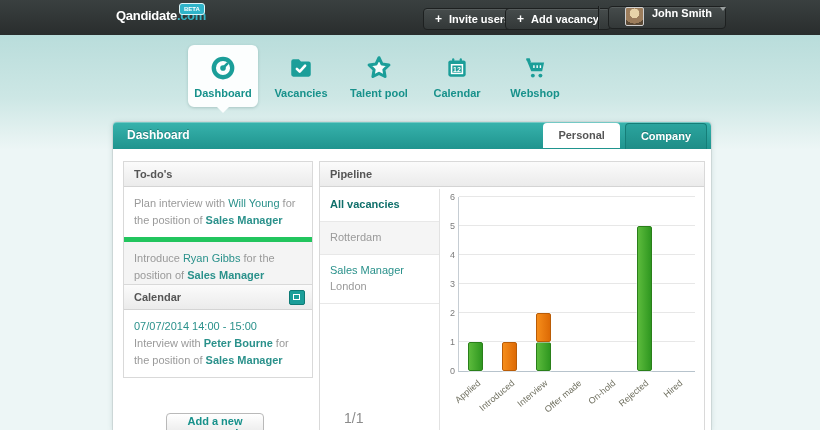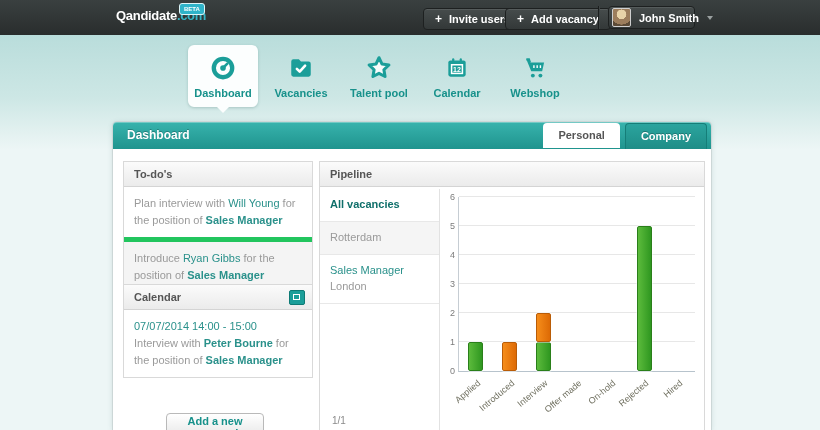--- a/index.html
+++ b/index.html
@@ -14,23 +14,23 @@
   .logo .tld{color:#35b5c6}
   .beta{position:absolute;left:179px;top:3px;background:#2fb3c9;color:#fff;font-size:6px;
         font-weight:bold;padding:2px 4px;border-radius:3px;border:1px solid #dff5f8;line-height:1}
   .tb-btn{position:absolute;top:8px;height:20px;background:linear-gradient(#464c4c,#333838);
           border:1px solid #1d2020;border-radius:4px;color:#fff;font-size:11px;font-weight:bold;
           display:flex;align-items:center;gap:7px;padding:0 11px;cursor:pointer;
           box-shadow:inset 0 1px 0 rgba(255,255,255,.09)}
   .tb-btn .plus{font-size:12px;font-weight:bold;line-height:1}
   .tb-sep{position:absolute;left:598px;top:6px;height:23px;width:1px;background:#1b1e1e;
           box-shadow:1px 0 0 #3e4444}
-  .userchip{position:absolute;left:608px;top:6px;width:87px;height:23px;box-sizing:border-box;
+  .userchip{position:absolute;left:608px;top:6px;width:118px;height:23px;box-sizing:border-box;
             background:linear-gradient(#464c4c,#333838);border:1px solid #1d2020;border-radius:4px;
-            display:flex;align-items:center;padding:0 3px;gap:8px;cursor:pointer;
+            display:flex;padding:0 16px;gap:8px;cursor:pointer;
             box-shadow:inset 0 1px 0 rgba(255,255,255,.09)}
   .avatar{width:17px;height:17px;border:1px solid #cfcfcf;border-radius:2px;flex:0 0 auto;
           background:radial-gradient(circle at 50% 32%,#e8d3a8 0 34%,#9c7d5c 35% 70%,#5c4a36 71%)}
   .uname{color:#fff;font-weight:bold;font-size:11px;white-space:nowrap}
   .caret{width:0;height:0;border-left:3px solid transparent;border-right:3px solid transparent;
          border-top:4px solid #9aa0a0;margin-left:auto}
 
   
   .navband{position:absolute;top:35px;left:0;right:0;height:115px;
            background:linear-gradient(#b9dddb,#cde7e5 55%,#e3f1f0 85%,#edf6f6)}
@@ -83,21 +83,21 @@
   
   .pipeline{position:absolute;left:206px;top:39px;width:384px;bottom:-2px;
        border:1px solid #d9d9d9;background:#fff}
   .vlist{position:absolute;left:0;top:27px;bottom:0;width:119px;border-right:1px solid #e2e2e2}
   .vrow{padding:8px 10px;border-bottom:1px solid #e8e8e8;font-size:11px;line-height:1.45;
         cursor:pointer}
   .vrow.alt{background:#f5f5f5}
   .vname{color:#2a918b}
   .vrow.active .vname{color:#0f6f6a;font-weight:bold}
   .vloc{color:#9a9a9a}
-  .pagination{position:absolute;left:12px;bottom:5px;font-size:10px;color:#8b8b8b}
+  .pagination{position:absolute;left:24px;bottom:5px;font-size:14px;color:#8b8b8b}
 
   
   .chart{position:absolute;left:120px;top:27px;right:0;bottom:0}
   .plot{position:absolute;left:18px;top:8px;width:236px;height:174px;
         border-left:1px solid #c6cdd3;border-bottom:1px solid #b7c3cc}
   .gridline{position:absolute;left:0;width:236px;height:1px;background:#e7e7e7}
   .ytick{position:absolute;left:-16px;width:12px;text-align:right;font-size:9px;color:#7c7c7c}
   .bar{position:absolute;width:15px;border-radius:2px;box-sizing:border-box;
        box-shadow:0 0 0 1px rgba(255,255,255,.5)}
   .bar.c0{background:linear-gradient(90deg,#5cbb3c,#2f9720);border:1px solid #2a7f1a}

